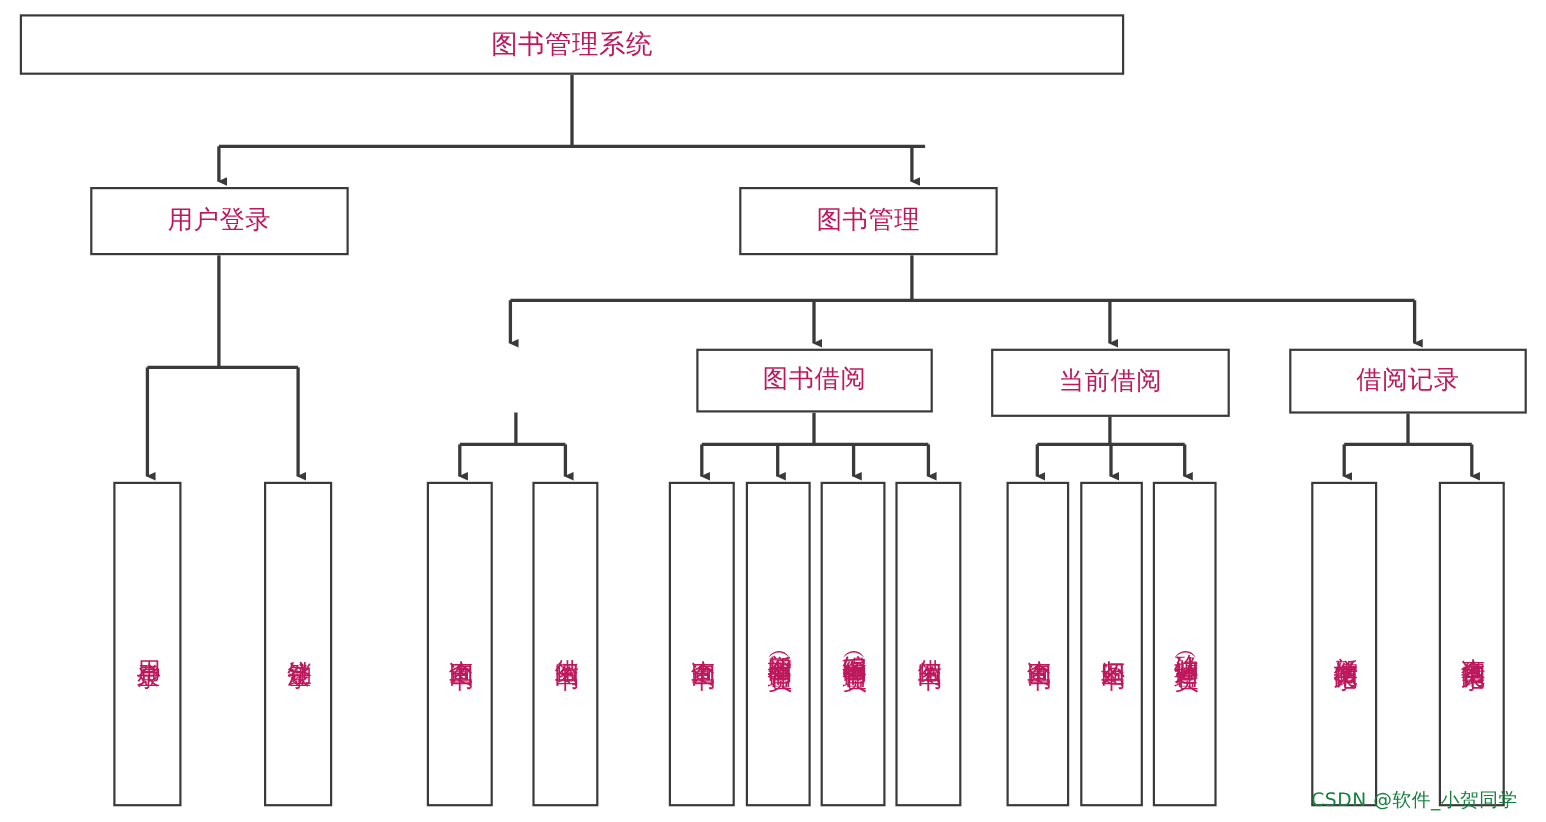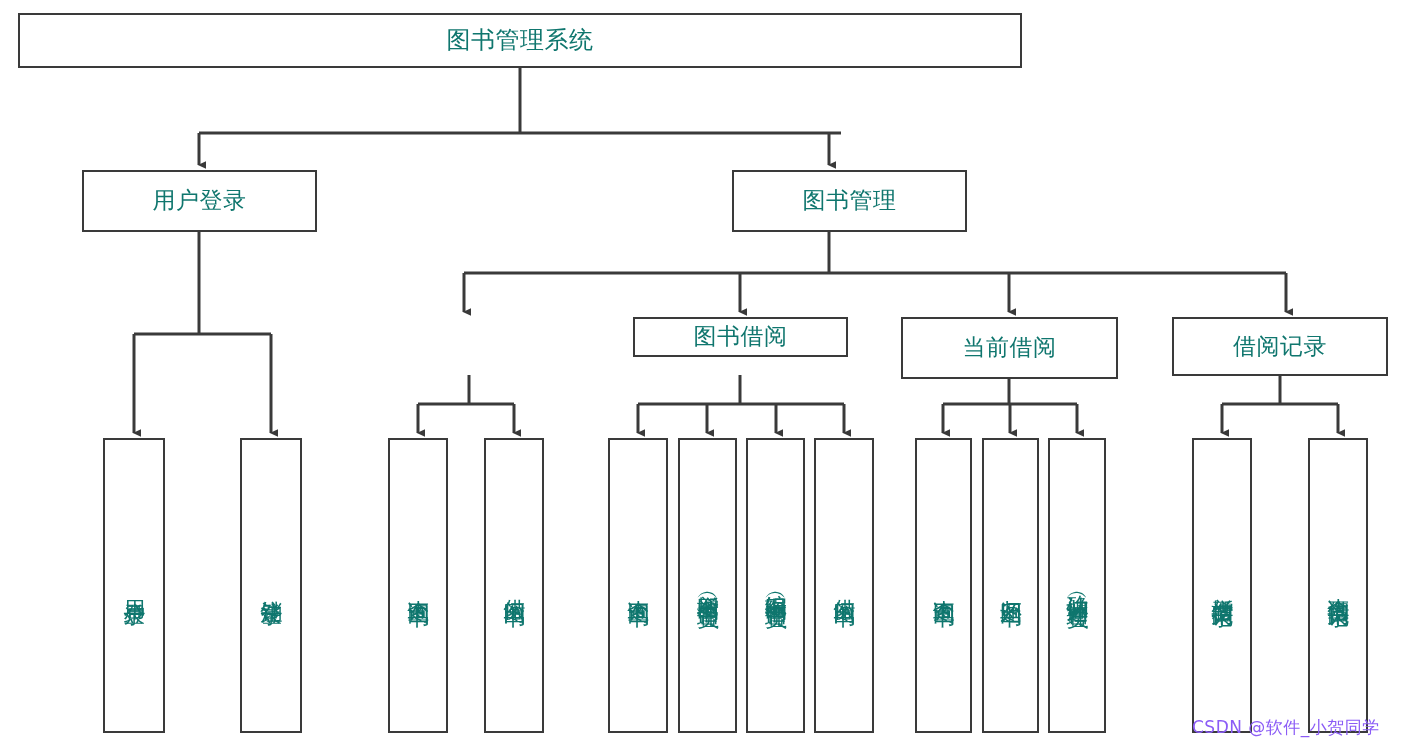--- a/index.html
+++ b/index.html
@@ -24,21 +24,21 @@
     top: 0;
     width: 1405px;
     height: 747px;
     pointer-events: none;
   }
   .node {
     position: absolute;
     box-sizing: border-box;
     border: 2.5px solid #3a3a3a;
     background: #ffffff;
-    color: #0f766e;
+    color: #be185d;
     display: flex;
     align-items: center;
     justify-content: center;
     text-align: center;
   }
   .node.horiz {
     font-size: 23px;
     letter-spacing: 0.5px;
     line-height: 1.2;
   }
@@ -53,21 +53,21 @@
     letter-spacing: 2px;
     white-space: nowrap;
     display: block;
   }
   .node.root {
     font-size: 24px;
   }
   .watermark {
     position: absolute;
     font-size: 17px;
-    color: #8b5cf6;
+    color: #15803d;
     letter-spacing: 0.5px;
     white-space: nowrap;
     z-index: 5;
   }
 </style>
 </head>
 <body>
 
 <div id="canvas">
 
@@ -121,25 +121,25 @@
     </g>
   </svg>
 
   <div class="node horiz root" style="left:18px; top:13px; width:1004px; height:55px;">
     <span>图书管理系统</span>
   </div>
 
   <div class="node horiz" style="left:82px; top:170px; width:235px; height:62px;">
     <span>用户登录</span>
   </div>
-  <div class="node horiz" style="left:732px; top:170px; width:235px; height:62px;">
+  <div class="node horiz" style="left:672px; top:170px; width:235px; height:62px;">
     <span>图书管理</span>
   </div>
 
-  <div class="node horiz" style="left:633px; top:317px; width:215px; height:40px;text-align:center;">
+  <div class="node horiz" style="left:633px; top:317px; width:215px; height:58px;text-align:center;">
     <span>图书借阅</span>
   </div>
   <div class="node horiz" style="left:901px; top:317px; width:217px; height:62px;">
     <span>当前借阅</span>
   </div>
   <div class="node horiz" style="left:1172px; top:317px; width:216px; height:59px;">
     <span>借阅记录</span>
   </div>
 
   <div class="node vert" style="left:103px; top:438px; width:62px; height:295px;">

